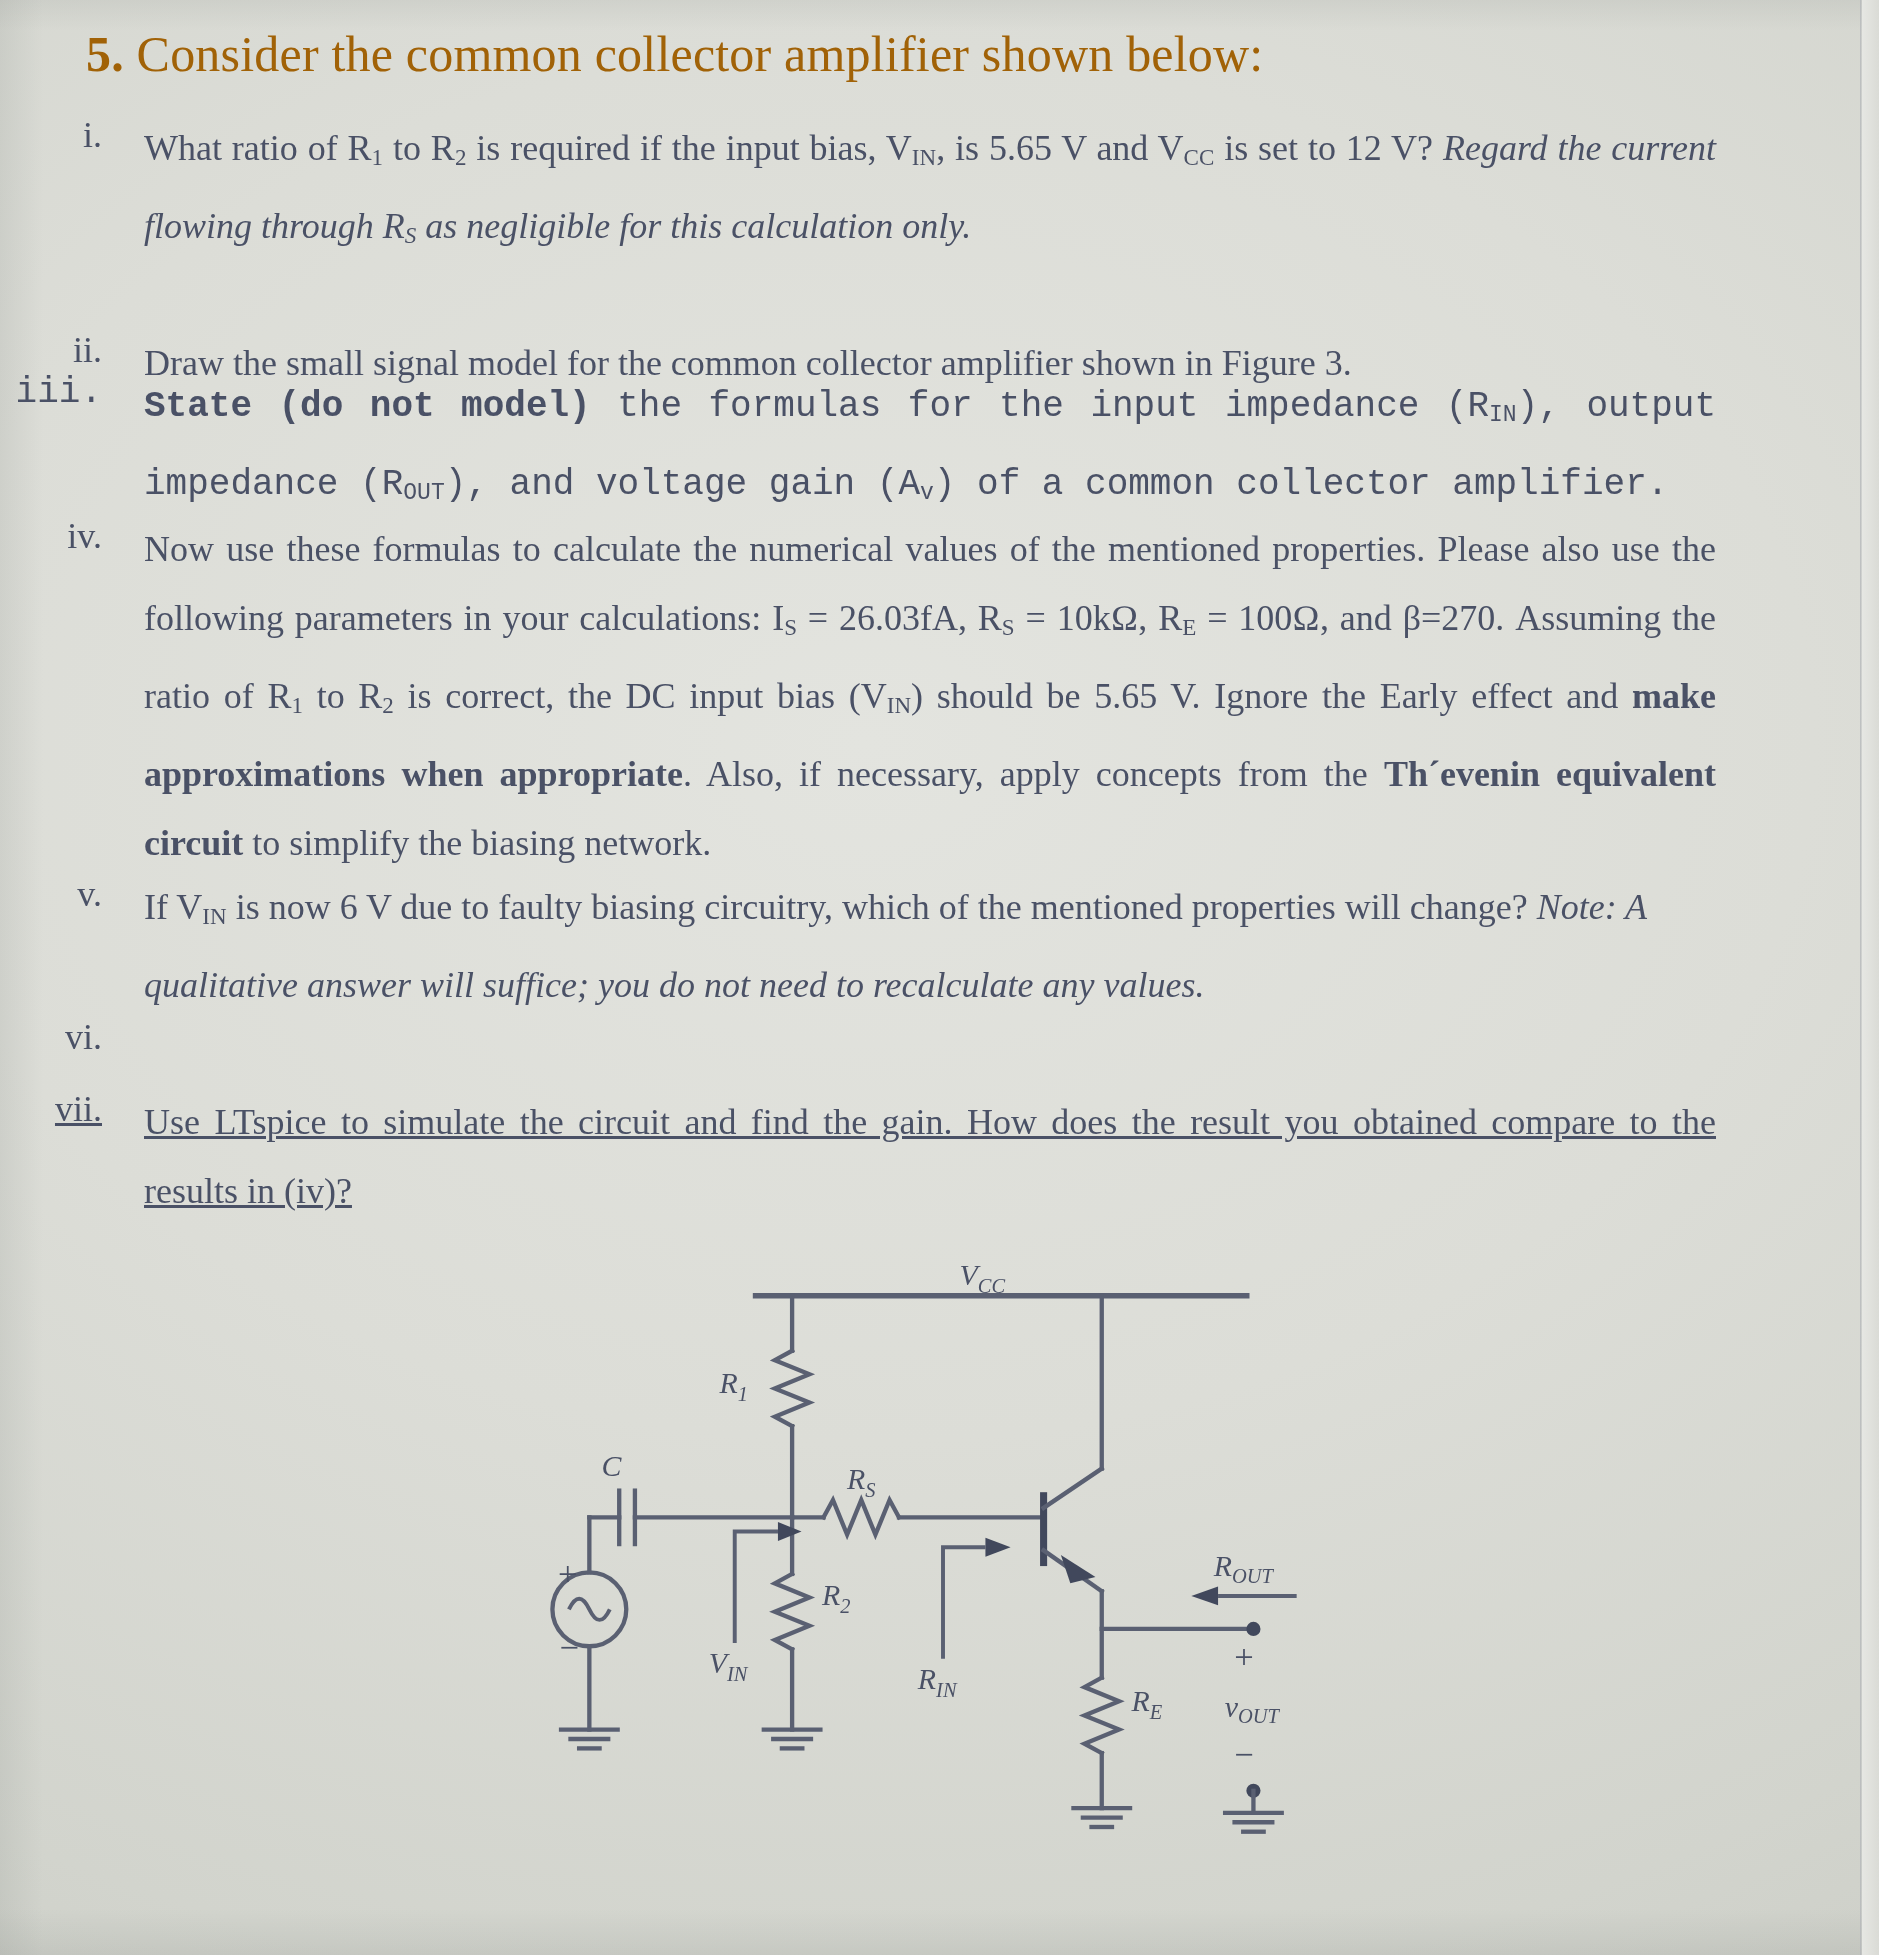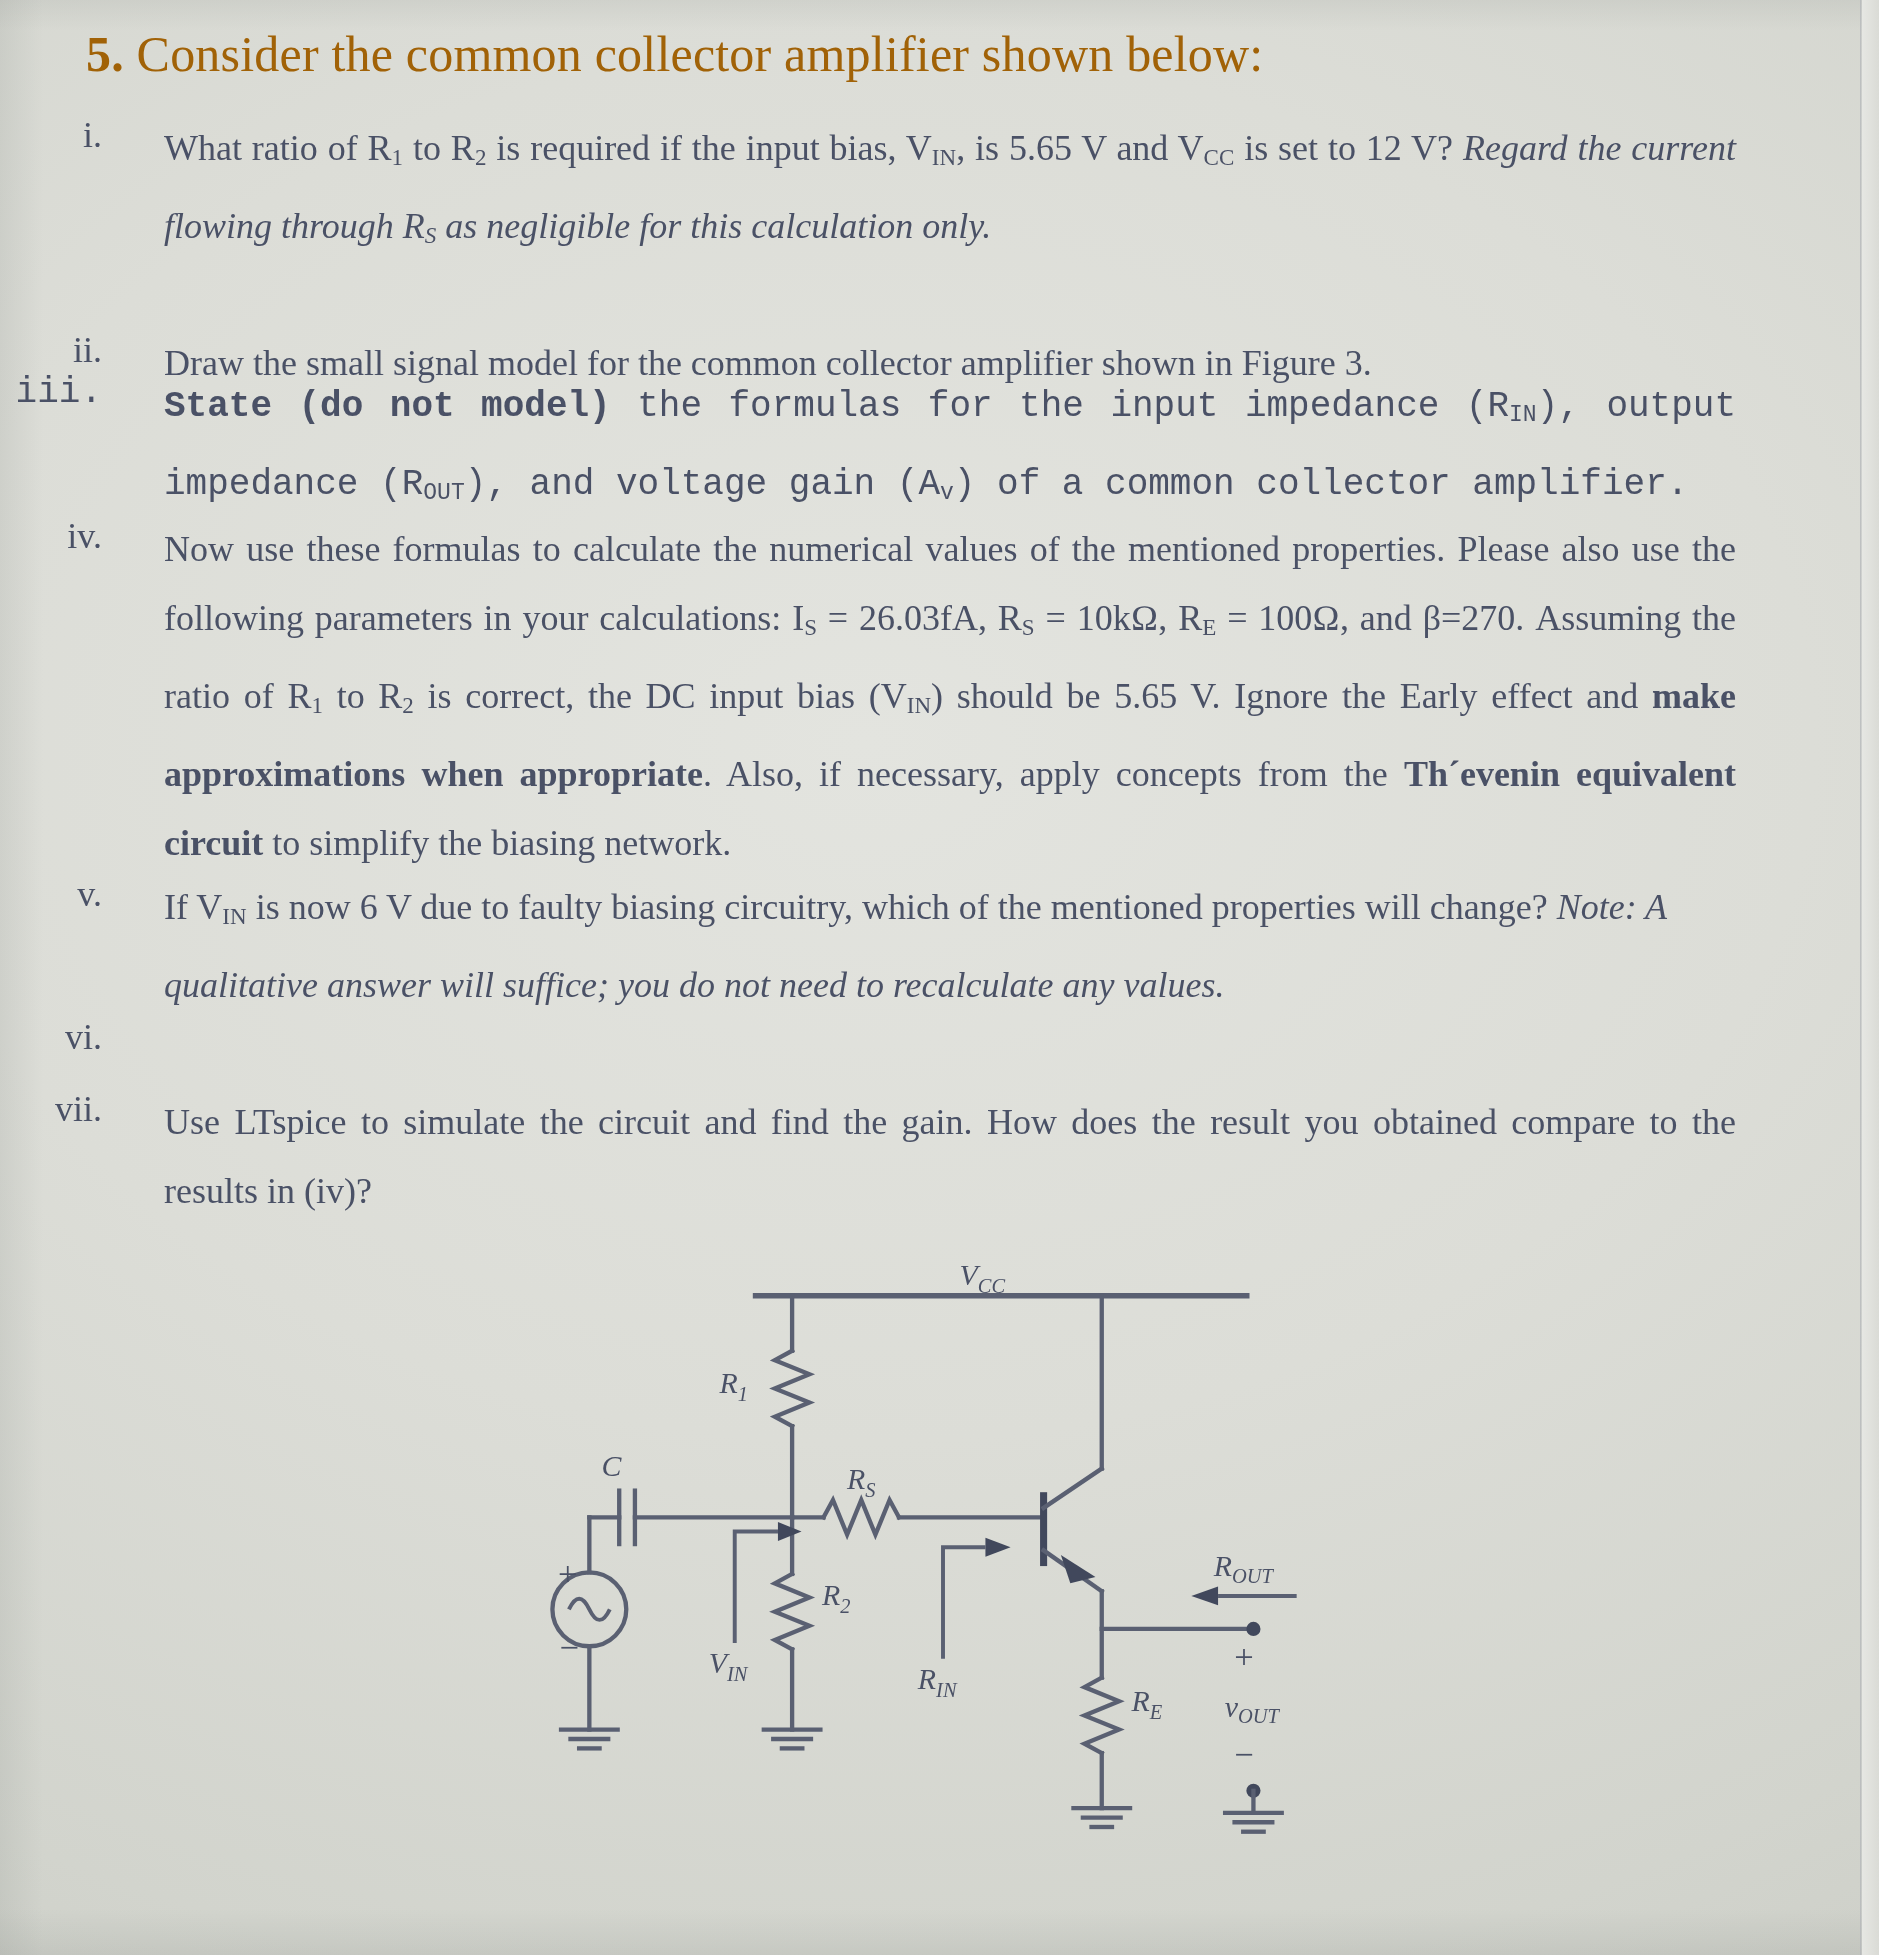--- a/index.html
+++ b/index.html
@@ -40,21 +40,21 @@
     color:#a16207;white-space:nowrap;
   }
   .qtitle b{font-weight:bold;}
 
   .item{position:absolute;display:flex;}
   .roman{
     width:102px;text-align:right;flex:0 0 102px;
     font-size:36px;color:#4a5166;padding-right:0;
   }
   .itext{
-    width:1572px;margin-left:62px;
+    width:1572px;margin-left:42px;
     font-size:36px;line-height:69px;color:#4a5166;
     text-align:justify;text-justify:inter-word;
     hyphens:none;
   }
   .itext.nojust{text-align:left;}
   .itext i{font-style:italic;}
   .itext b{font-weight:bold;}
   sub{font-size:.64em;vertical-align:-.22em;letter-spacing:0;}
 
   
@@ -107,21 +107,21 @@
 
   <div class="item" style="left:0px;top:873px;width:1832px;">
     <div class="roman">v.</div>
     <div class="itext nojust">If V<sub>IN</sub> is now 6 V due to faulty biasing circuitry, which of the mentioned properties will change? <i>Note: A qualitative answer will suffice; you do not need to recalculate any values.</i></div>
   </div>
 
   <div class="item" style="left:0px;top:1016px;width:1832px;">
     <div class="roman">vi.</div>
   </div>
 
-  <div class="item" style="left:0px;top:1088px;width:1832px;">
+  <div class="item" style="left:0px;top:1088px;width:1832px;text-decoration:underline;">
     <div class="roman">vii.</div>
     <div class="itext">Use LTspice to simulate the circuit and find the gain. How does the result you obtained compare to the results in (iv)?</div>
   </div>
 
   <div id="figure">
     <svg width="802" height="613" viewBox="0 0 1020 780">
 
       <line class="rail" x1="268" y1="48" x2="900" y2="48"></line>
       <text class="lbl" x="560" y="34" text-anchor="middle">
         <tspan>V</tspan><tspan dy="10" style="font-size:26px">CC</tspan>

